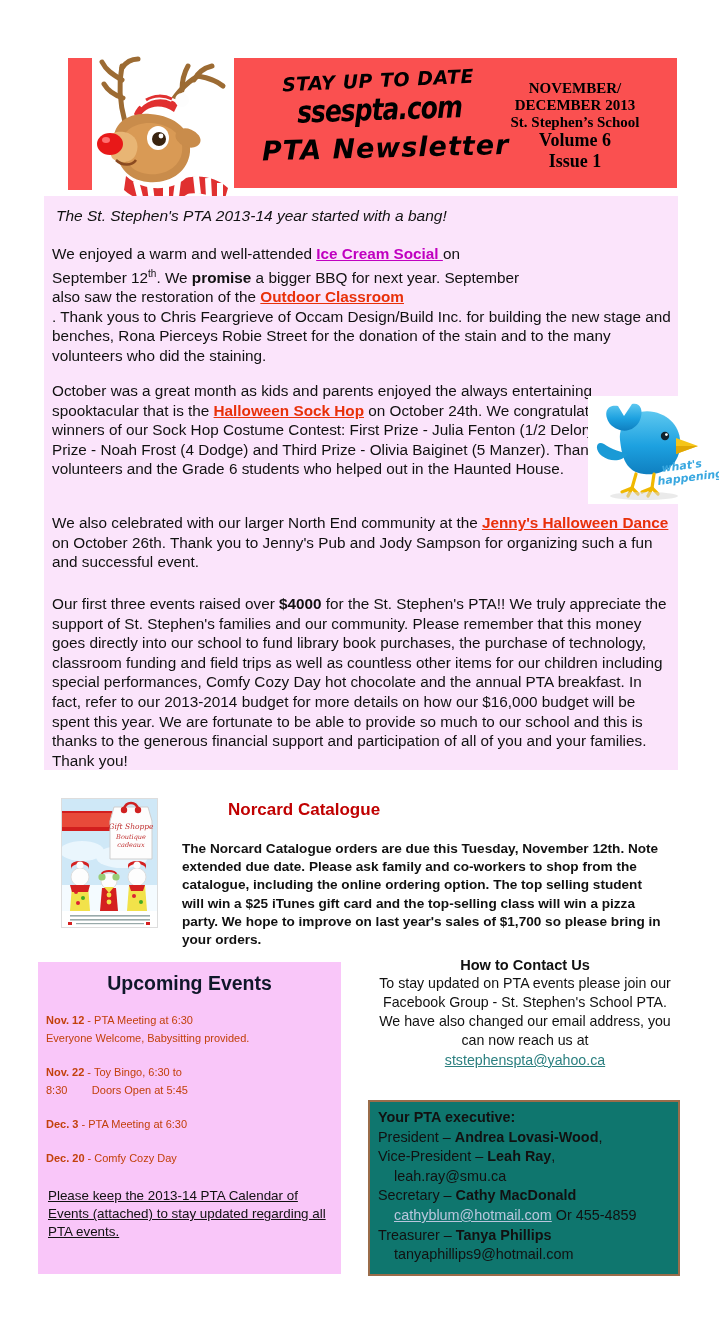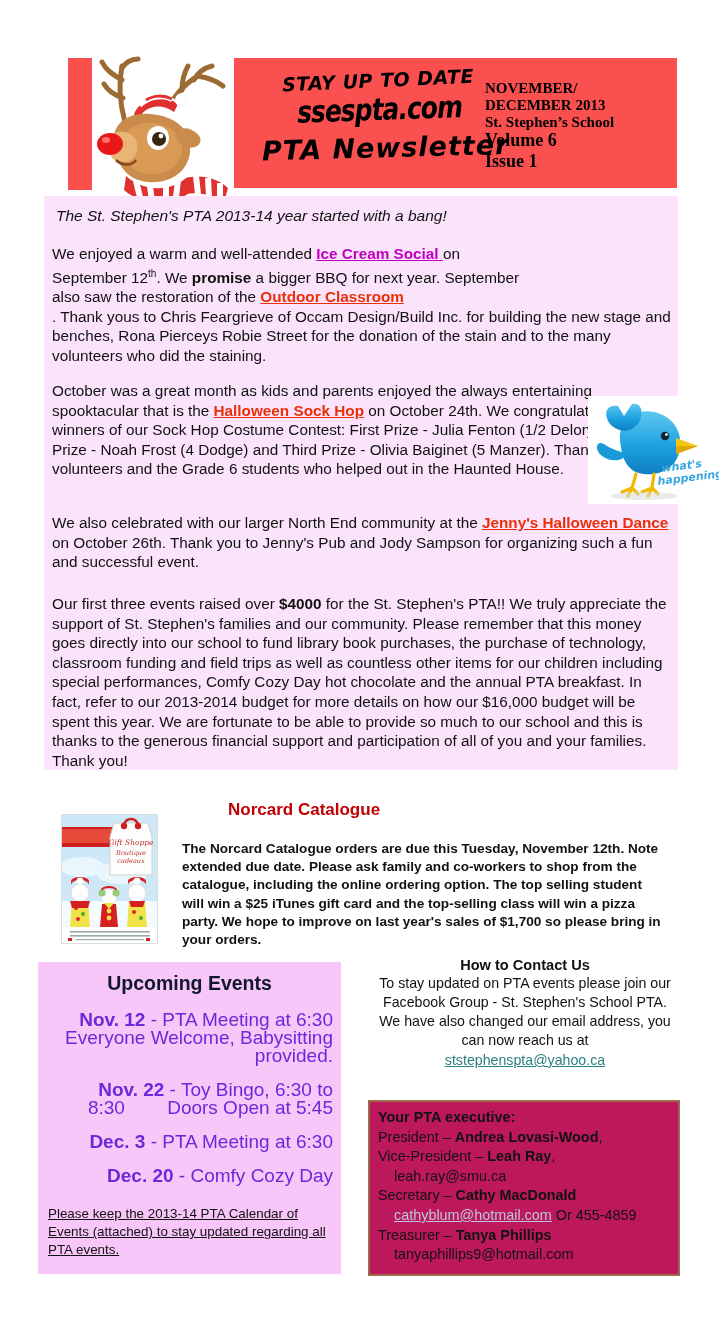--- a/index.html
+++ b/index.html
@@ -70,21 +70,21 @@
     letter-spacing: 1px;
     color: #000;
     transform: rotate(-1.5deg);
     margin: 9px 0 0 10px;
     white-space: nowrap;
   }
   .banner-right {
     position: absolute;
     right: 12px; top: 22px;
     width: 180px;
-    text-align: left;
+    text-align: center;
     font-family: "Liberation Serif", serif;
     font-weight: bold;
     color: #000;
     line-height: 1.12;
   }
   .br-small { font-size: 15px; }
   .br-mid   { font-size: 15px; }
   .br-big   { font-size: 18px; }
 
   
@@ -155,45 +155,45 @@
     position: absolute;
     left: 182px; top: 50px;
     width: 482px;
     font-size: 13.6px;
     line-height: 18.2px;
     font-weight: bold;
     color: #111;
   }
   #catalogue-img {
     position: absolute;
-    left: 61px; top: 24px;
+    left: 61px; top: 8px;
     width: 95px; height: 128px;
     border: 1px solid #ddd;
     overflow: hidden;
   }
 
   
   #events-box {
     position: absolute;
     left: 38px; top: 962px;
     width: 303px; height: 312px;
     background: #f9c6f9;
   }
   #events-title {
     text-align: center;
     font-size: 19.5px;
     font-weight: bold;
     color: #0f172a;
     margin-top: 10px;
   }
   .ev {
-    font-size: 19px;
+    font-size: 11px;
     line-height: 18px;
-    color: #6d28d9;
-    text-align: right;
+    color: #c2410c;
+    text-align: left;
     margin-top: 16px;
     padding: 0 8px;
   }
   .ev b { font-weight: bold; }
   #ev-note {
     font-size: 13.4px;
     line-height: 18px;
     color: #111;
     text-align: left;
     margin: 20px 0 0 10px;
@@ -226,21 +226,21 @@
     font-size: 14.2px;
     color: #2a7f7f;
     text-decoration: underline;
   }
 
   
   #exec-box {
     position: absolute;
     left: 368px; top: 1100px;
     width: 312px; height: 176px;
-    background: #be185d;
+    background: #0f766e;
     border: 2px solid #9a6c4a;
     box-sizing: border-box;
   }
   #exec-inner {
     padding: 6px 0 0 8px;
     font-size: 14.4px;
     line-height: 19.6px;
     color: #111;
   }
   #exec-inner .hdr { font-weight: bold; }

